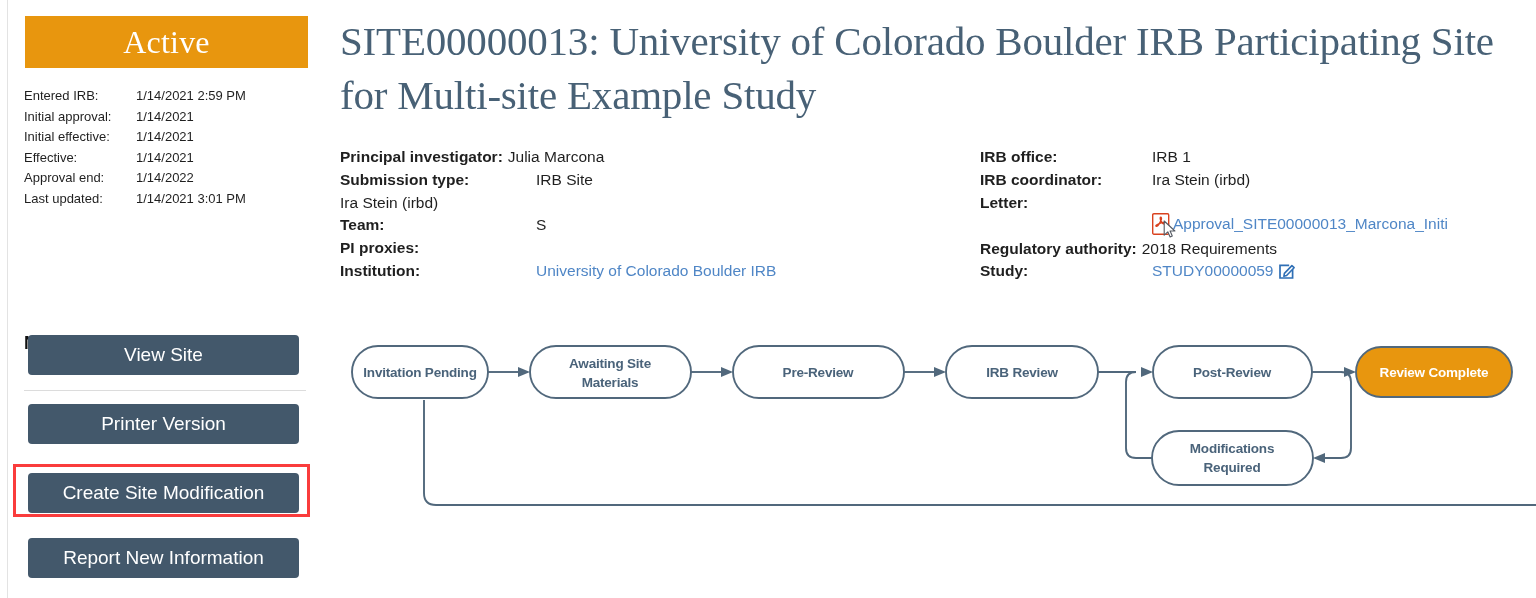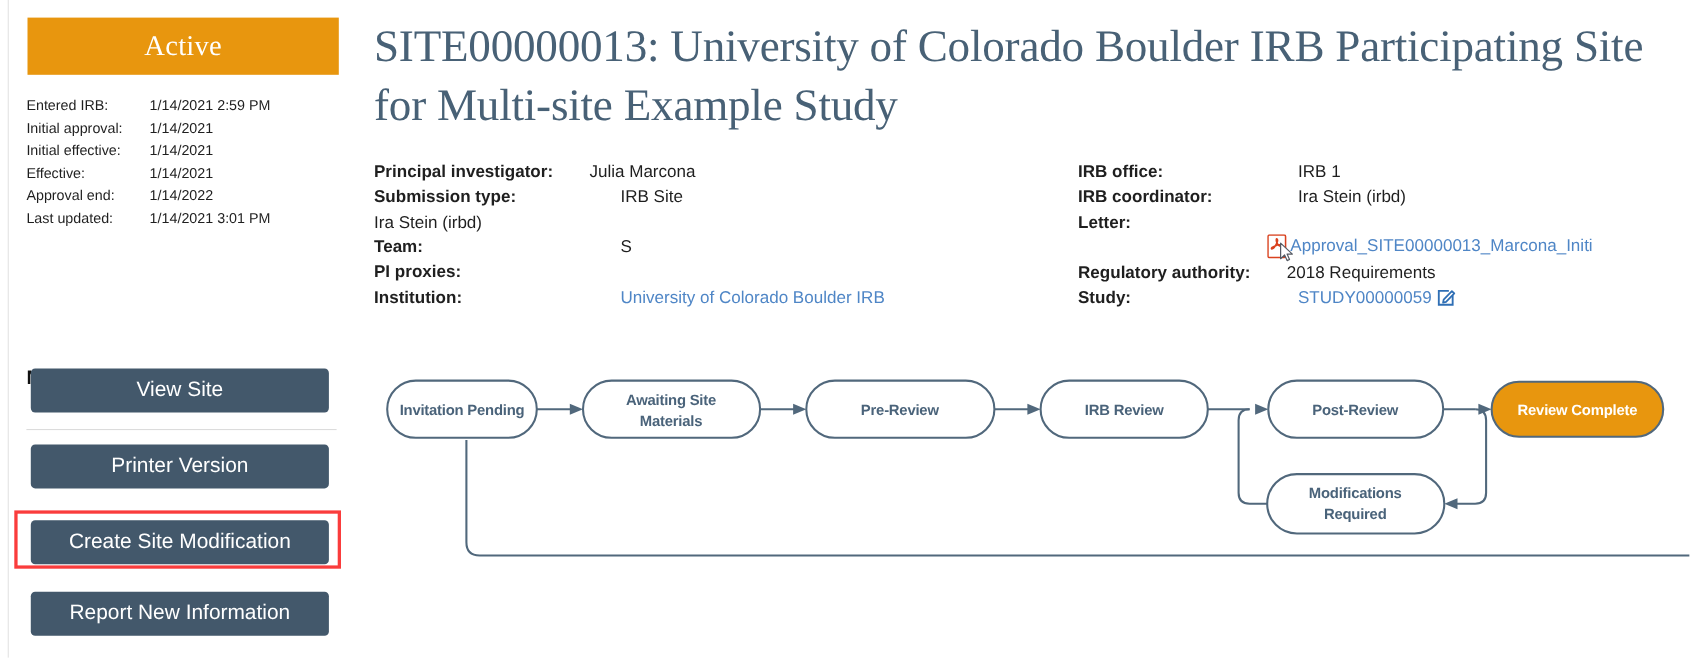--- a/index.html
+++ b/index.html
@@ -36,21 +36,21 @@
   }
   .status-badge {
     position: absolute;
     left: 25px;
     top: 16px;
     width: 283px;
     height: 52px;
     background: #e8960e;
     color: #ffffff;
     font-family: "Liberation Serif", serif;
-    font-size: 26px;
+    font-size: 32px;
     line-height: 52px;
     text-align: center;
     letter-spacing: 0.2px;
   }
 
   .meta-list {
     position: absolute;
     left: 24px;
     top: 86px;
     width: 300px;
@@ -144,21 +144,21 @@
 
   .info-col {
     position: absolute;
     font-size: 15.5px;
     line-height: 22.8px;
     color: #1f1f1f;
   }
   .info-left  { left: 4px;   top: 146px; width: 620px; }
   .info-right { left: 644px; top: 146px; width: 560px; }
 
-  .info-row { display: flex; white-space: nowrap; gap: 28px; }
+  .info-row { display: flex; white-space: nowrap; }
   .info-label { font-weight: bold; }
   .info-left .info-label  { width: 196px; flex: 0 0 196px; }
   .info-right .info-label { width: 172px; flex: 0 0 172px; }
   .info-row.wide .info-label { width: auto; flex: 0 0 auto; padding-right: 5px; }
   .info-value { flex: 1 1 auto; }
   .link { color: #4f86c6; text-decoration: none; cursor: pointer; }
 
   .letter-row { position: relative; height: 46px; }
   .letter-row .info-label { position: absolute; left: 0; top: 0; }
   .letter-file {

